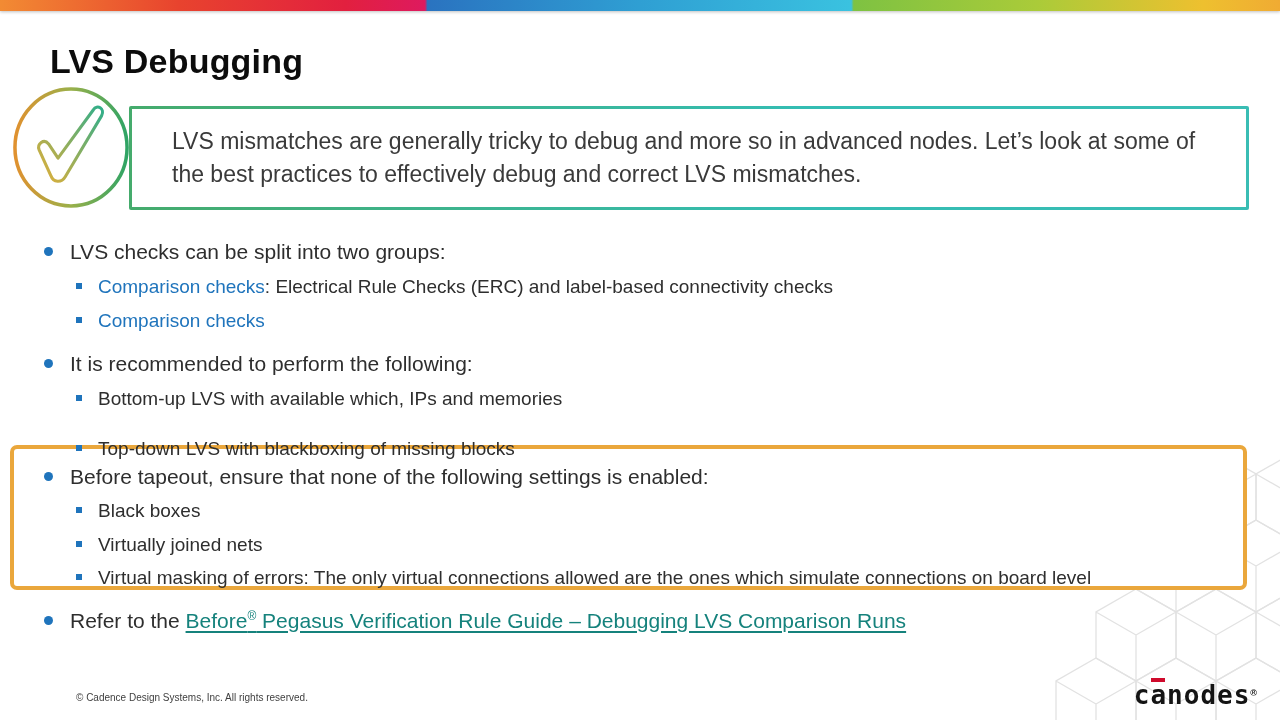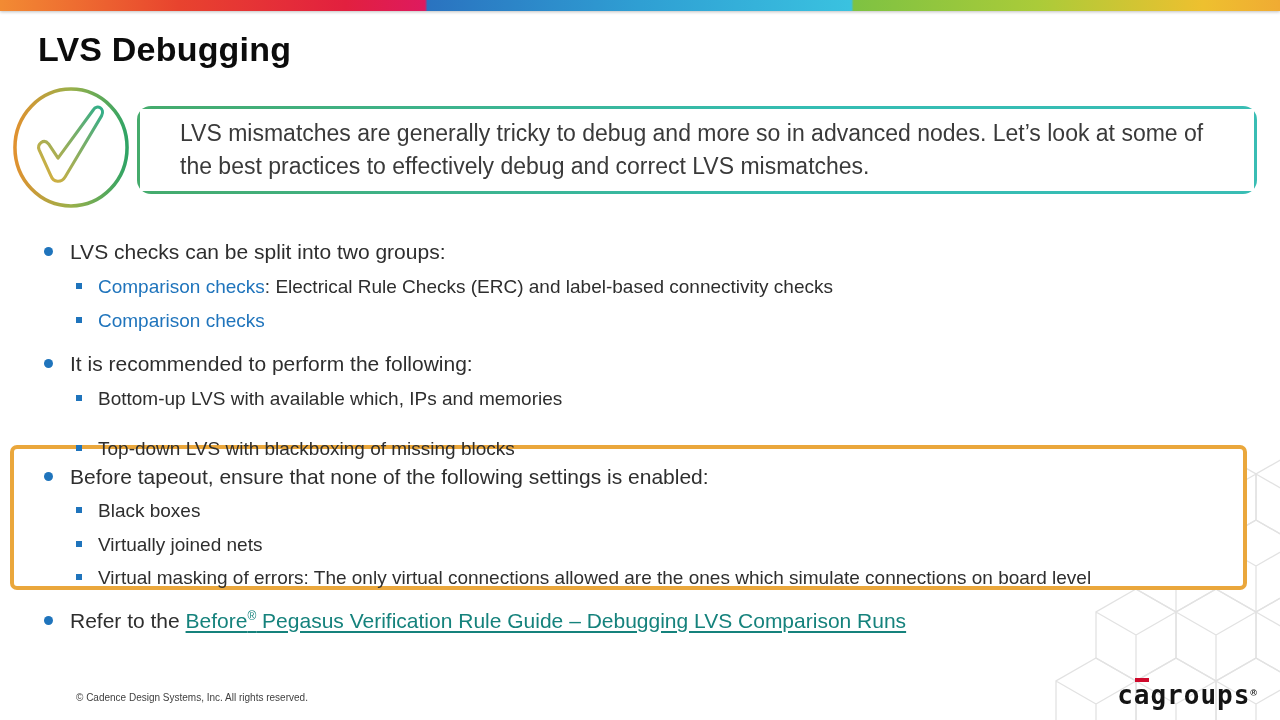--- a/index.html
+++ b/index.html
@@ -14,30 +14,30 @@
   .topbar{
     position:absolute;left:0;top:0;width:1280px;height:11px;z-index:2;
     background:linear-gradient(90deg,
       #f28b33 0%, #e8432e 14%, #e2203f 27%, #de1a5f 33.2%,
       #2a73c0 33.4%, #2f9fd3 50%, #3ac2e0 66.5%,
       #7ec242 66.7%, #aacb39 81%, #eec02f 94%, #f0ab33 100%);
     box-shadow:0 1px 3px rgba(0,0,0,0.25);
   }
 
   .title{
-    position:absolute;left:38px;top:30px;margin:0;z-index:2;
+    position:absolute;left:38px;top:30px;margin:12px;z-index:2;
     font-size:34px;font-weight:bold;color:#0c0c0c;letter-spacing:0.2px;
     white-space:nowrap;
   }
 
   
   .callout{
-    position:absolute;left:137px;top:106px;width:1120px;height:88px;z-index:2;
+    position:absolute;left:129px;top:106px;width:1120px;height:104px;z-index:2;
     background:linear-gradient(90deg,#45ab6c 0%,#34bdb3 60%,#39bdb4 100%);
-    border-radius:14px;
+    border-radius:2px;
   }
   .callout-inner{
     position:absolute;left:3px;top:3px;right:3px;bottom:3px;background:#ffffff;
     display:flex;align-items:center;
   }
   .callout-text{
     margin:0;padding-left:40px;width:1045px;
     font-size:23px;line-height:33px;color:#3a3a3a;
   }
 
@@ -205,15 +205,15 @@
   <div class="line sub" style="top:565px">
     <span class="sq"></span><span>Virtual masking of errors: The only virtual connections allowed are the ones which simulate connections on board level</span>
   </div>
 
   <div class="line main" style="top:608px">
     <span class="dot"></span><span>Refer to the </span><a class="guide-link"><span>Before</span><sup class="reg">®</sup><span> Pegasus Verification Rule Guide – Debugging LVS Comparison Runs</span></a>
   </div>
 
   <div class="footer">© Cadence Design Systems, Inc. All rights reserved.</div>
 
-  <div class="logo"><span>c</span><span class="a-wrap"><span class="macron"></span><span>a</span></span><span>groups</span><span class="logo-reg">®</span></div>
+  <div class="logo"><span>c</span><span class="a-wrap"><span class="macron"></span><span>a</span></span><span>nodes</span><span class="logo-reg">®</span></div>
 
 </div>
 
 </body></html>

